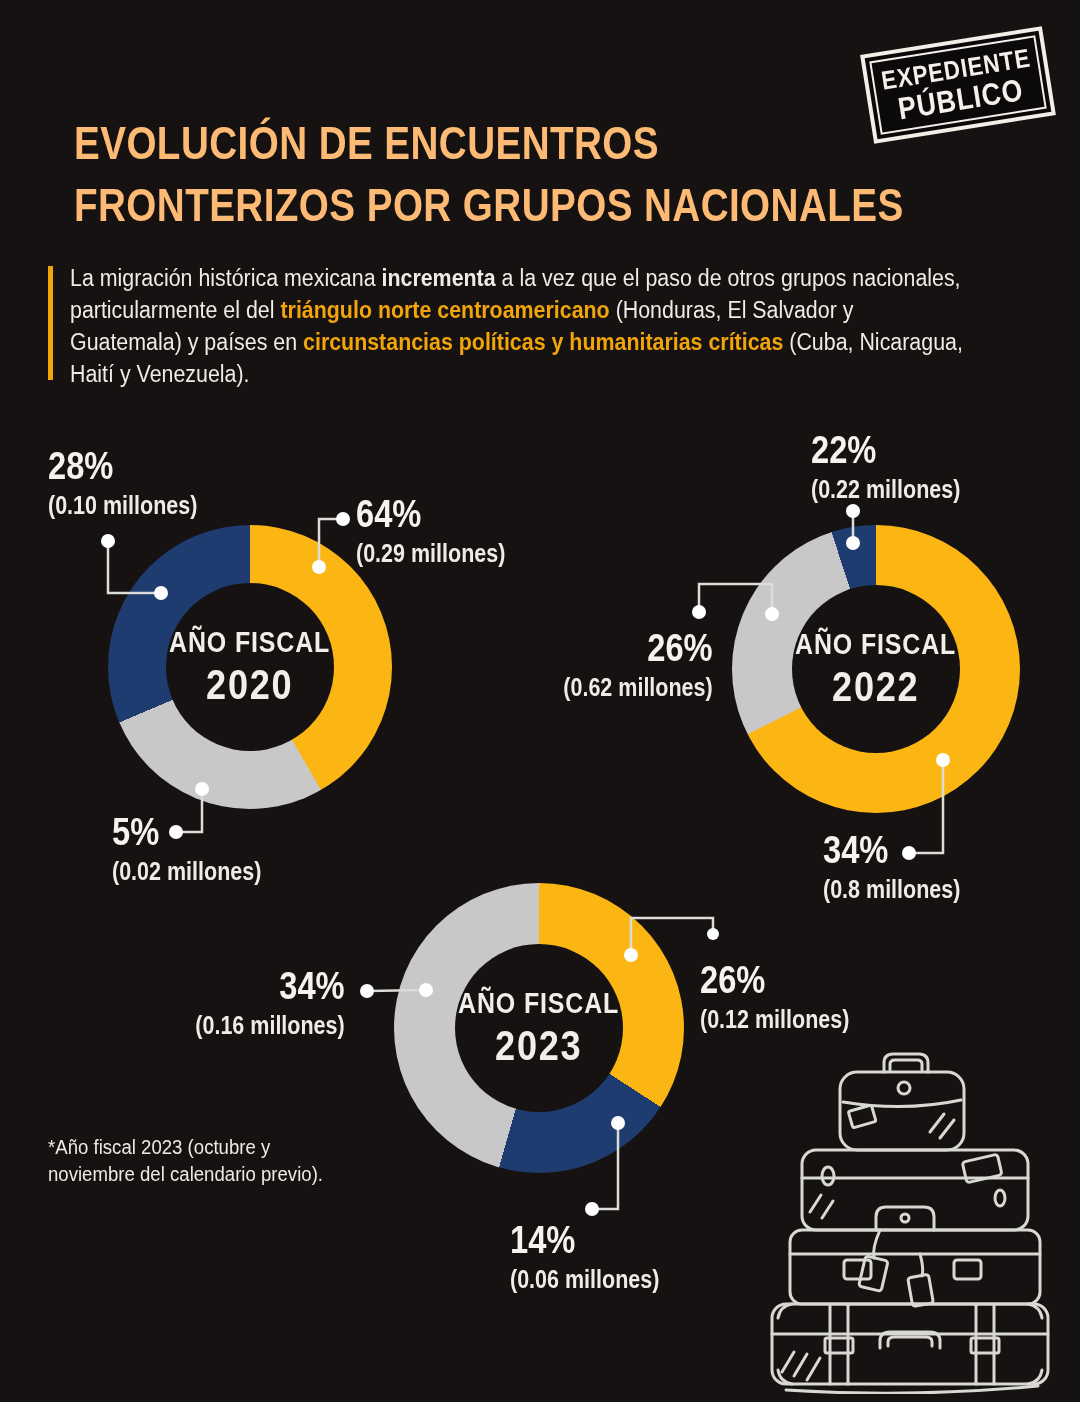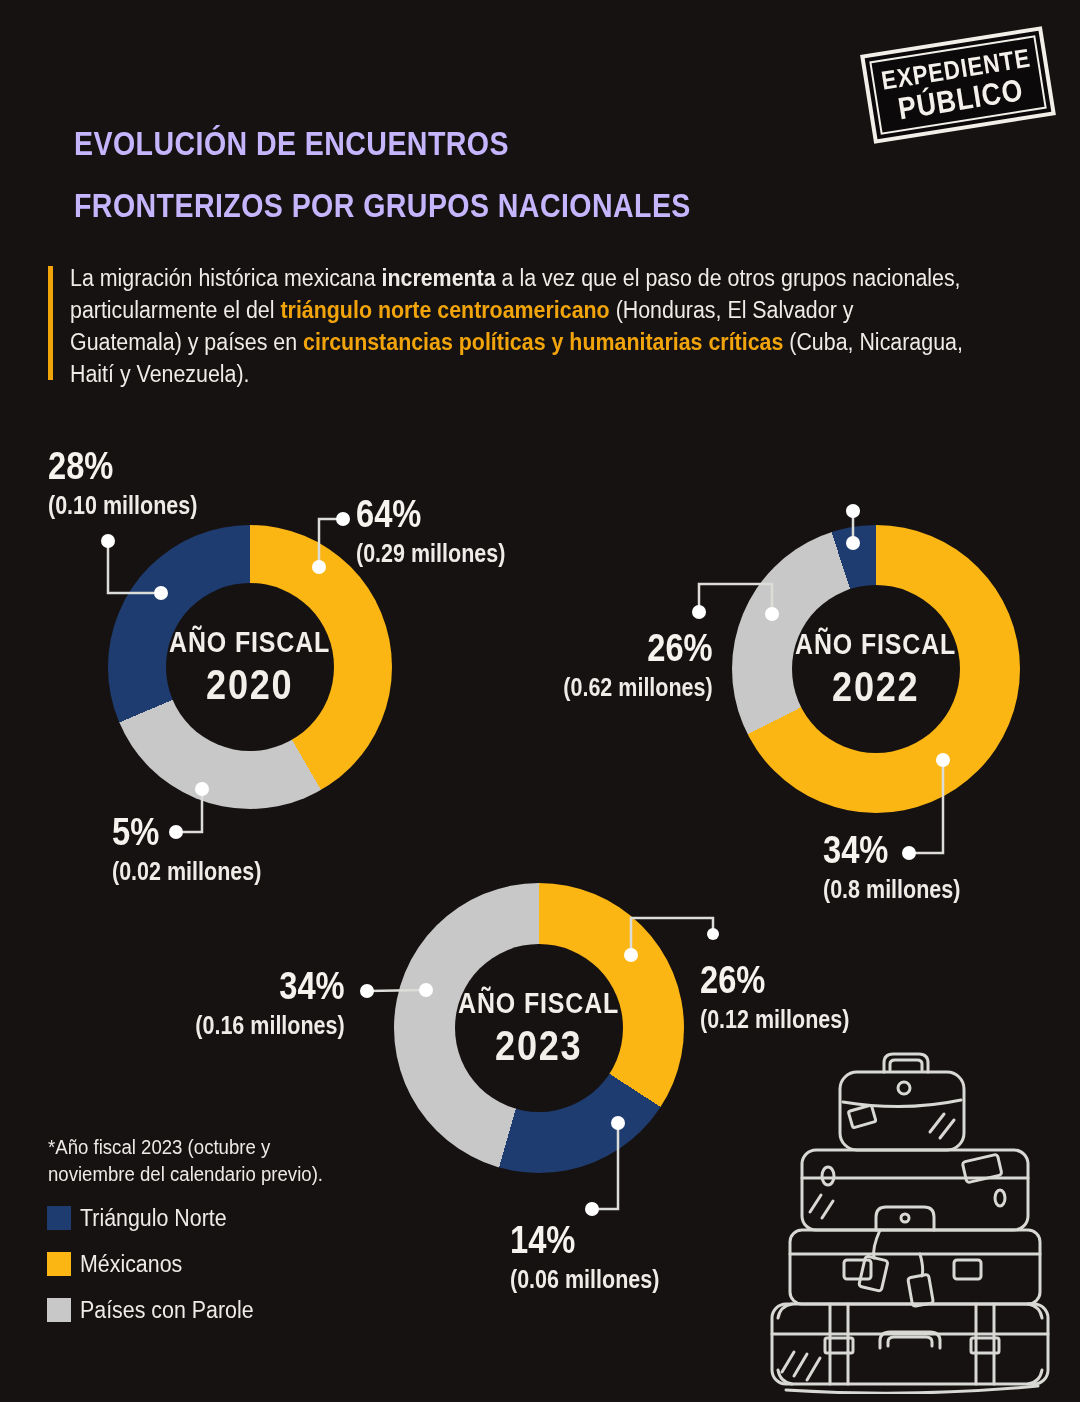--- a/index.html
+++ b/index.html
@@ -6,21 +6,21 @@
   .canvas{
     position:relative;width:1080px;height:1402px;overflow:hidden;
     background:#161212;font-family:"Liberation Sans",sans-serif;color:#F2EFEA;
   }
   .cond-l{transform:scaleX(0.86);transform-origin:left top;}
   .cond-r{transform:scaleX(0.86);transform-origin:right top;}
   .cond-c{transform:scaleX(0.86);transform-origin:center top;}
 
   
   .title{position:absolute;left:74px;top:112px;margin:0;font-weight:800;
-    font-size:34px;line-height:62px;letter-spacing:0.5px;color:#c4b5fd;}
+    font-size:46px;line-height:62px;letter-spacing:0.5px;color:#fdba74;}
   .title .tline{transform:scaleX(0.84);transform-origin:left center;white-space:nowrap;}
 
   
   .stamp{position:absolute;left:866px;top:40px;width:176px;height:82px;
     background:#0B0909;border:4px solid #F2EFE9;transform:rotate(-9deg);
     display:flex;align-items:center;justify-content:center;}
   .stamp-inner{position:absolute;inset:4px;border:2px solid #F2EFE9;}
   .stamp-text{position:relative;text-align:center;font-weight:800;color:#F4F1EC;line-height:1;}
   .stamp-l1{font-size:26px;letter-spacing:1px;}
   .stamp-l2{font-size:31px;letter-spacing:1px;margin-top:2px;}
@@ -140,20 +140,24 @@
   </div>
   <div class="plabel" style="left:356px;top:494px;">
     <div class="pct cond-l">64%</div>
     <div class="det cond-l">(0.29 millones)</div>
   </div>
   <div class="plabel" style="left:112px;top:812px;">
     <div class="pct cond-l">5%</div>
     <div class="det cond-l">(0.02 millones)</div>
   </div>
 
+  <div class="plabel" style="left:811px;top:430px;">
+    <div class="pct cond-l">22%</div>
+    <div class="det cond-l">(0.22 millones)</div>
+  </div>
   <div class="plabel r" style="right:367px;top:628px;">
     <div class="pct cond-r">26%</div>
     <div class="det cond-r">(0.62 millones)</div>
   </div>
   <div class="plabel" style="left:823px;top:830px;">
     <div class="pct cond-l">34%</div>
     <div class="det cond-l">(0.8 millones)</div>
   </div>
 
   <div class="plabel r" style="right:735px;top:966px;">
@@ -164,34 +168,20 @@
     <div class="pct cond-l">26%</div>
     <div class="det cond-l">(0.12 millones)</div>
   </div>
   <div class="plabel" style="left:510px;top:1220px;">
     <div class="pct cond-l">14%</div>
     <div class="det cond-l">(0.06 millones)</div>
   </div>
 
   <div class="footnote">*Año fiscal 2023 (octubre y noviembre del calendario previo).</div>
 
-  <div class="legend">
-    <div class="legend-row">
-      <span class="swatch" style="background: rgb(30, 60, 111);"></span>
-      <span class="legend-label">Triángulo Norte</span>
-    </div>
-    <div class="legend-row">
-      <span class="swatch" style="background: rgb(251, 182, 20);"></span>
-      <span class="legend-label">Méxicanos</span>
-    </div>
-    <div class="legend-row">
-      <span class="swatch" style="background: rgb(200, 200, 200);"></span>
-      <span class="legend-label">Países con Parole</span>
-    </div>
-  </div>
 
   <svg class="suitcases" width="312" height="348" viewBox="0 0 312 348">
     <g fill="none" stroke="#D8D8D4" stroke-width="3" stroke-linecap="round" stroke-linejoin="round">
 
       <path d="M132,26 v-9 q0,-9 9,-9 h26 q9,0 9,9 v9"></path>
       <path d="M138,24 v-6 q0,-4 5,-4 h22 q5,0 5,4 v6"></path>
       <rect x="88" y="26" width="124" height="78" rx="17"></rect>
       <path d="M91,56 q62,10 118,-2"></path>
       <circle cx="152" cy="42" r="6"></circle>
       <rect x="98" y="62" width="24" height="17" rx="2" transform="rotate(-16 110 70)"></rect>

